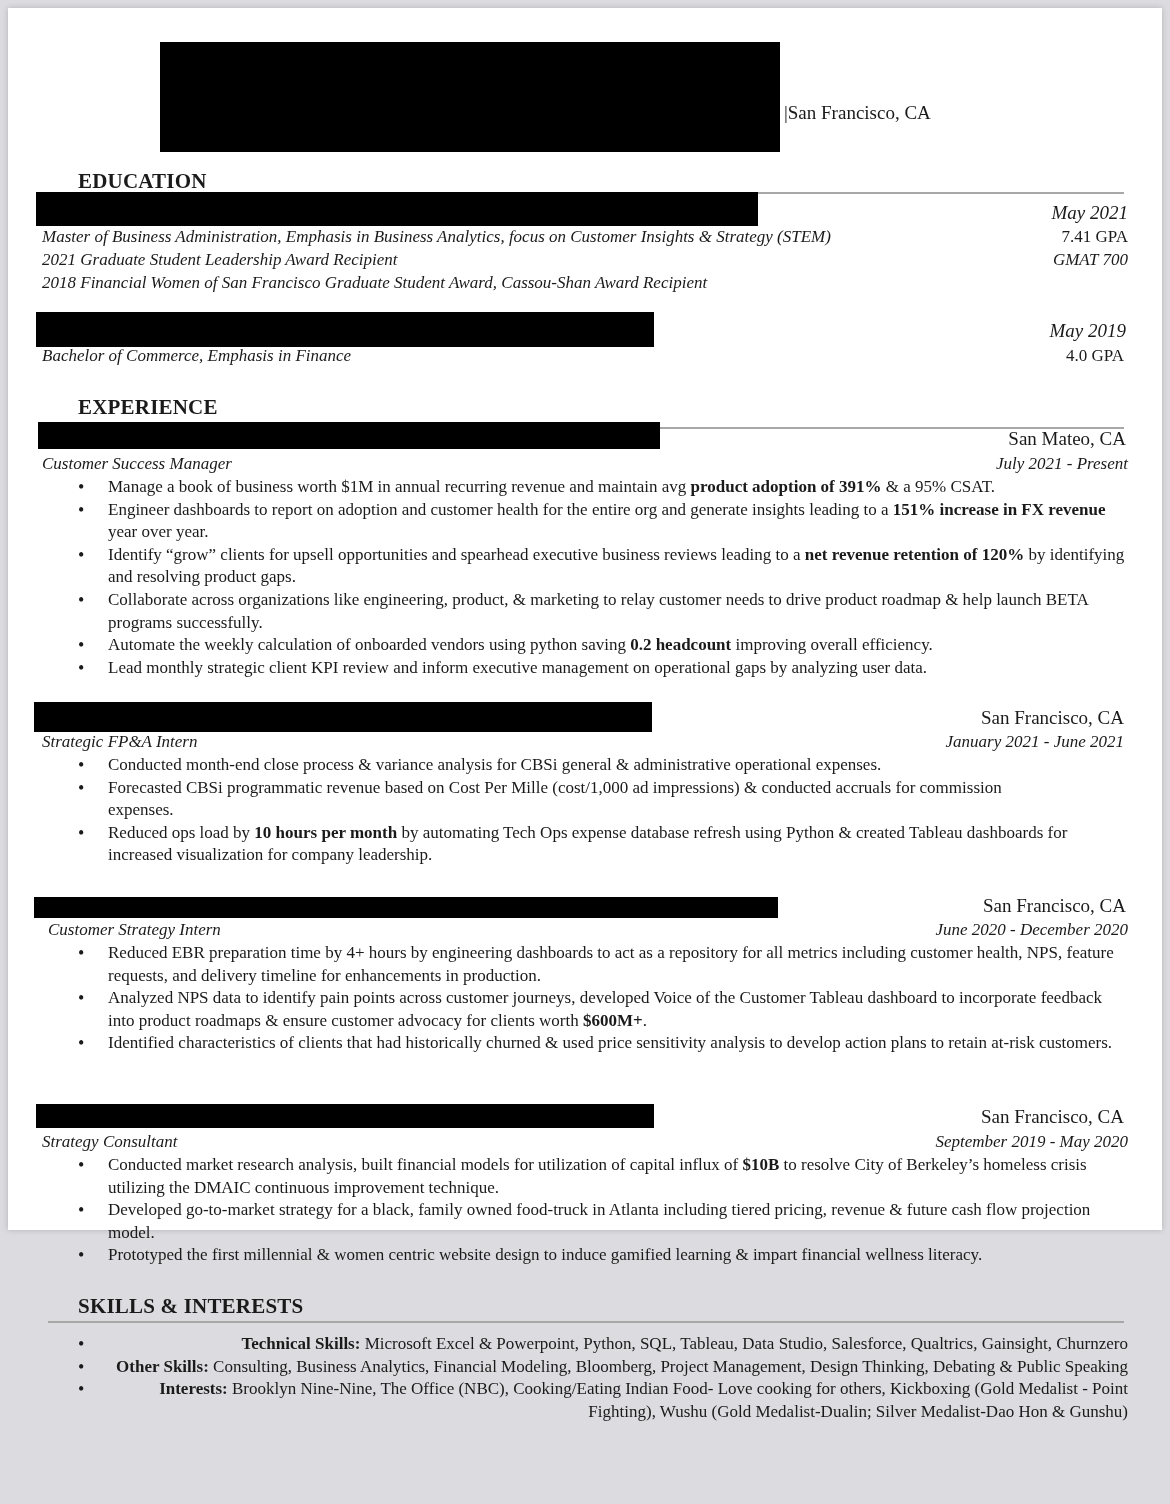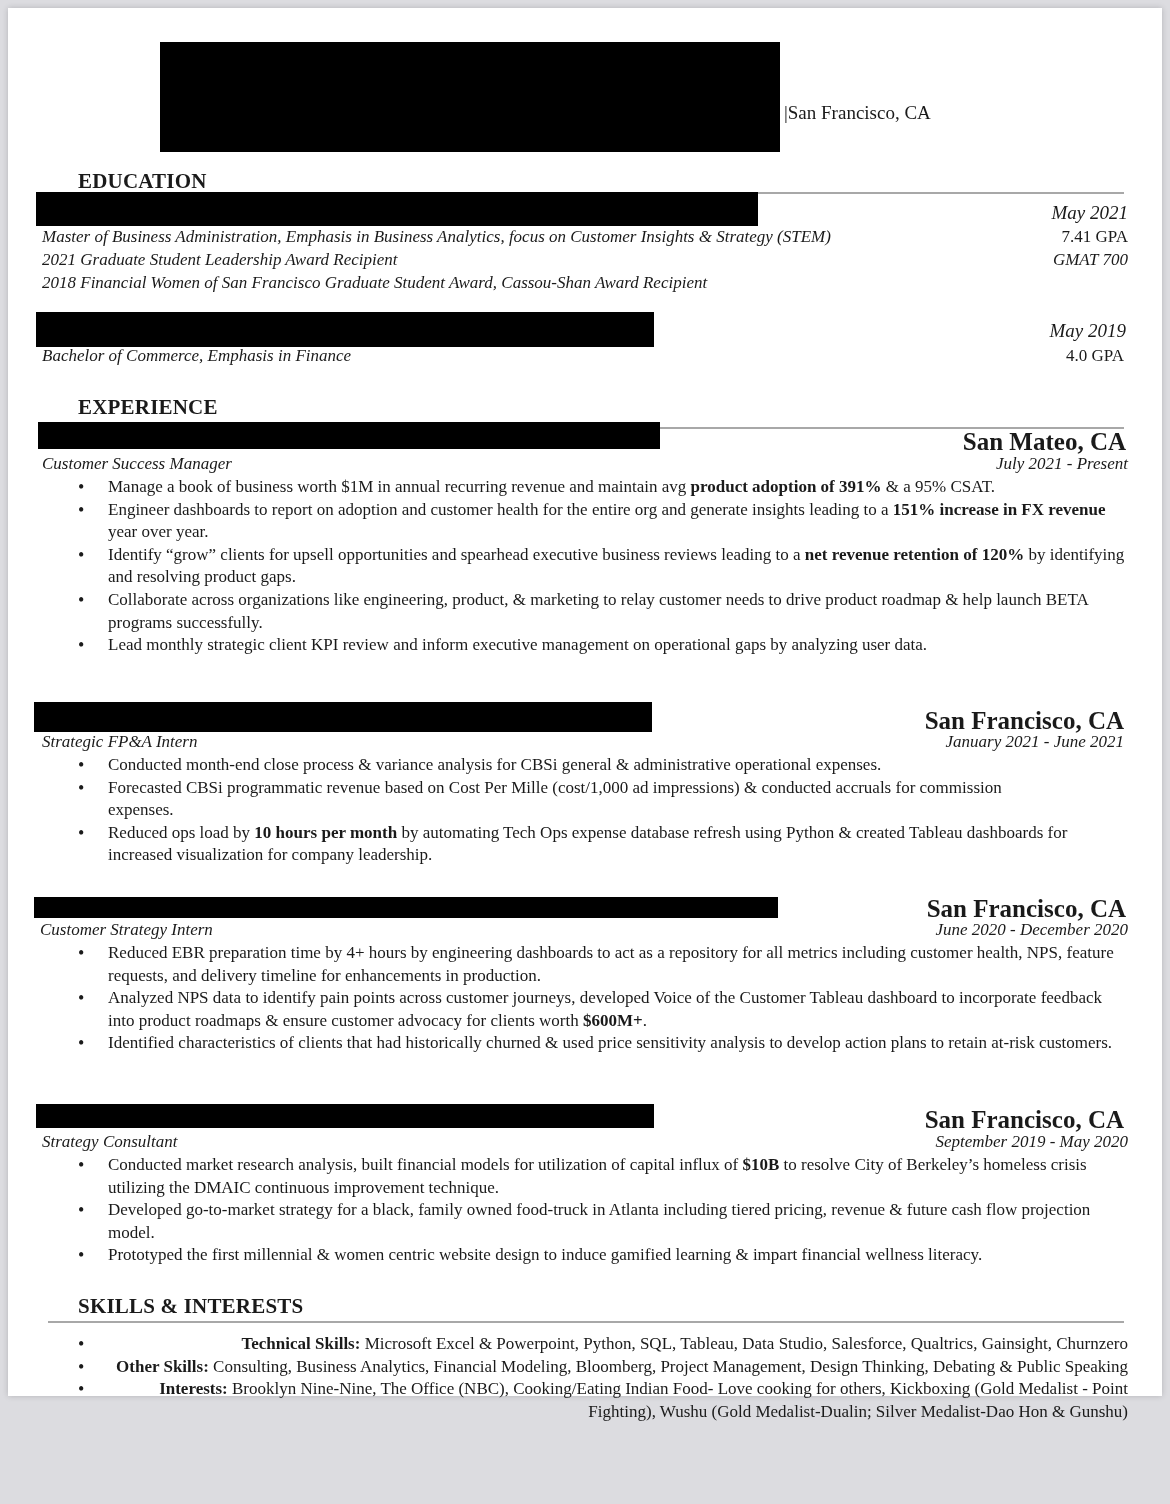--- a/index.html
+++ b/index.html
@@ -1,31 +1,31 @@
 <!DOCTYPE html>
 <html><head>
 <meta charset="utf-8">
 <style>
   html, body { margin: 0; padding: 0; }
   body {
     width: 1170px; height: 1504px; background: #dcdce0; position: relative; overflow: hidden;
     font-family: "Liberation Serif", "DejaVu Serif", serif; color: #1a1a1a;
   }
   .page {
-    position: absolute; left: 8px; top: 8px; width: 1154px; height: 1388px;
+    position: absolute; left: 8px; top: 8px; width: 1154px; height: 1222px;
     background: #ffffff; box-shadow: 0 0 6px rgba(0,0,0,0.18);
   }
   .abs { position: absolute; }
   .redact { position: absolute; background: #000; }
   .hdr-loc { font-size: 19px; }
   .section-title { position: absolute; left: 34px; font-size: 21px; font-weight: bold; letter-spacing: 0.2px; margin-left: 36px; }
   .rule { position: absolute; height: 2px; background: #a8a8a8; }
   .it { font-style: italic; font-size: 17px; }
   .right { position: absolute; right: 36px; text-align: right; }
-  .loc { font-size: 25px; font-weight: bold; }
+  .loc { font-size: 19px; font-weight: normal; }
   .bullets { position: absolute; left: 100px; width: 1020px; margin: 0; padding: 0; list-style: none; font-size: 17px; line-height: 22.6px; }
   .bullets li { position: relative; padding-left: 0; }
   .bullets li::before { content: "\2022"; position: absolute; left: -30px; top: 0; font-size: 18px; }
   b { font-weight: bold; }
 </style>
 </head>
 <body>
 
 <div class="page">
 
@@ -53,36 +53,37 @@
 
   <div class="redact" style="left:30px; top:414px; width:622px; height:27px;"></div>
   <div class="right loc" style="top:420px; right:36px;">San Mateo, CA</div>
   <div class="abs it" style="left:34px; top:446px;">Customer Success Manager</div>
   <div class="right it" style="top:446px; right:34px;">July 2021 - Present</div>
   <ul class="bullets" style="top:468px;">
     <li><span>Manage a book of business worth $1M in annual recurring revenue and maintain avg </span><b>product adoption of 391%</b><span> &amp; a 95% CSAT.</span></li>
     <li><span>Engineer dashboards to report on adoption and customer health for the entire org and generate insights leading to a </span><b>151% increase in FX revenue</b><span> year over year.</span></li>
     <li><span>Identify “grow” clients for upsell opportunities and spearhead executive business reviews leading to a </span><b>net revenue retention of 120%</b><span> by identifying and resolving product gaps.</span></li>
     <li><span>Collaborate across organizations like engineering, product, &amp; marketing to relay customer needs to drive product roadmap &amp; help launch BETA programs successfully.</span></li>
+    <li><span>Automate the weekly calculation of onboarded vendors using python saving </span><b>0.2 headcount</b><span> improving overall efficiency.</span></li>
     <li><span>Lead monthly strategic client KPI review and inform executive management on operational gaps by analyzing user data.</span></li>
   </ul>
 
   <div class="redact" style="left:26px; top:694px; width:618px; height:30px;"></div>
   <div class="right loc" style="top:699px; right:38px;">San Francisco, CA</div>
   <div class="abs it" style="left:34px; top:724px;">Strategic FP&amp;A Intern</div>
   <div class="right it" style="top:724px; right:38px;">January 2021 - June 2021</div>
   <ul class="bullets" style="top:746px; width:960px;">
     <li><span>Conducted month-end close process &amp; variance analysis for CBSi general &amp; administrative operational expenses.</span></li>
     <li><span>Forecasted CBSi programmatic revenue based on Cost Per Mille (cost/1,000 ad impressions) &amp; conducted accruals for commission expenses.</span></li>
     <li><span>Reduced ops load by </span><b>10 hours per month</b><span> by automating Tech Ops expense database refresh using Python &amp; created Tableau dashboards for increased visualization for company leadership.</span></li>
   </ul>
 
   <div class="redact" style="left:26px; top:889px; width:744px; height:21px;"></div>
   <div class="right loc" style="top:887px; right:36px;">San Francisco, CA</div>
-  <div class="abs it" style="left:32px; top:912px;">Customer Strategy Intern</div>
+  <div class="abs it" style="left:40px; top:912px;">Customer Strategy Intern</div>
   <div class="right it" style="top:912px; right:34px;">June 2020 - December 2020</div>
   <ul class="bullets" style="top:934px;">
     <li><span>Reduced EBR preparation time by 4+ hours by engineering dashboards to act as a repository for all metrics including customer health, NPS, feature requests, and delivery timeline for enhancements in production.</span></li>
     <li><span>Analyzed NPS data to identify pain points across customer journeys, developed Voice of the Customer Tableau dashboard to incorporate feedback into product roadmaps &amp; ensure customer advocacy for clients worth </span><b>$600M+</b><span>.</span></li>
     <li><span>Identified characteristics of clients that had historically churned &amp; used price sensitivity analysis to develop action plans to retain at-risk customers.</span></li>
   </ul>
 
   <div class="redact" style="left:28px; top:1096px; width:618px; height:24px;"></div>
   <div class="right loc" style="top:1098px; right:38px;">San Francisco, CA</div>
   <div class="abs it" style="left:34px; top:1124px;">Strategy Consultant</div>

